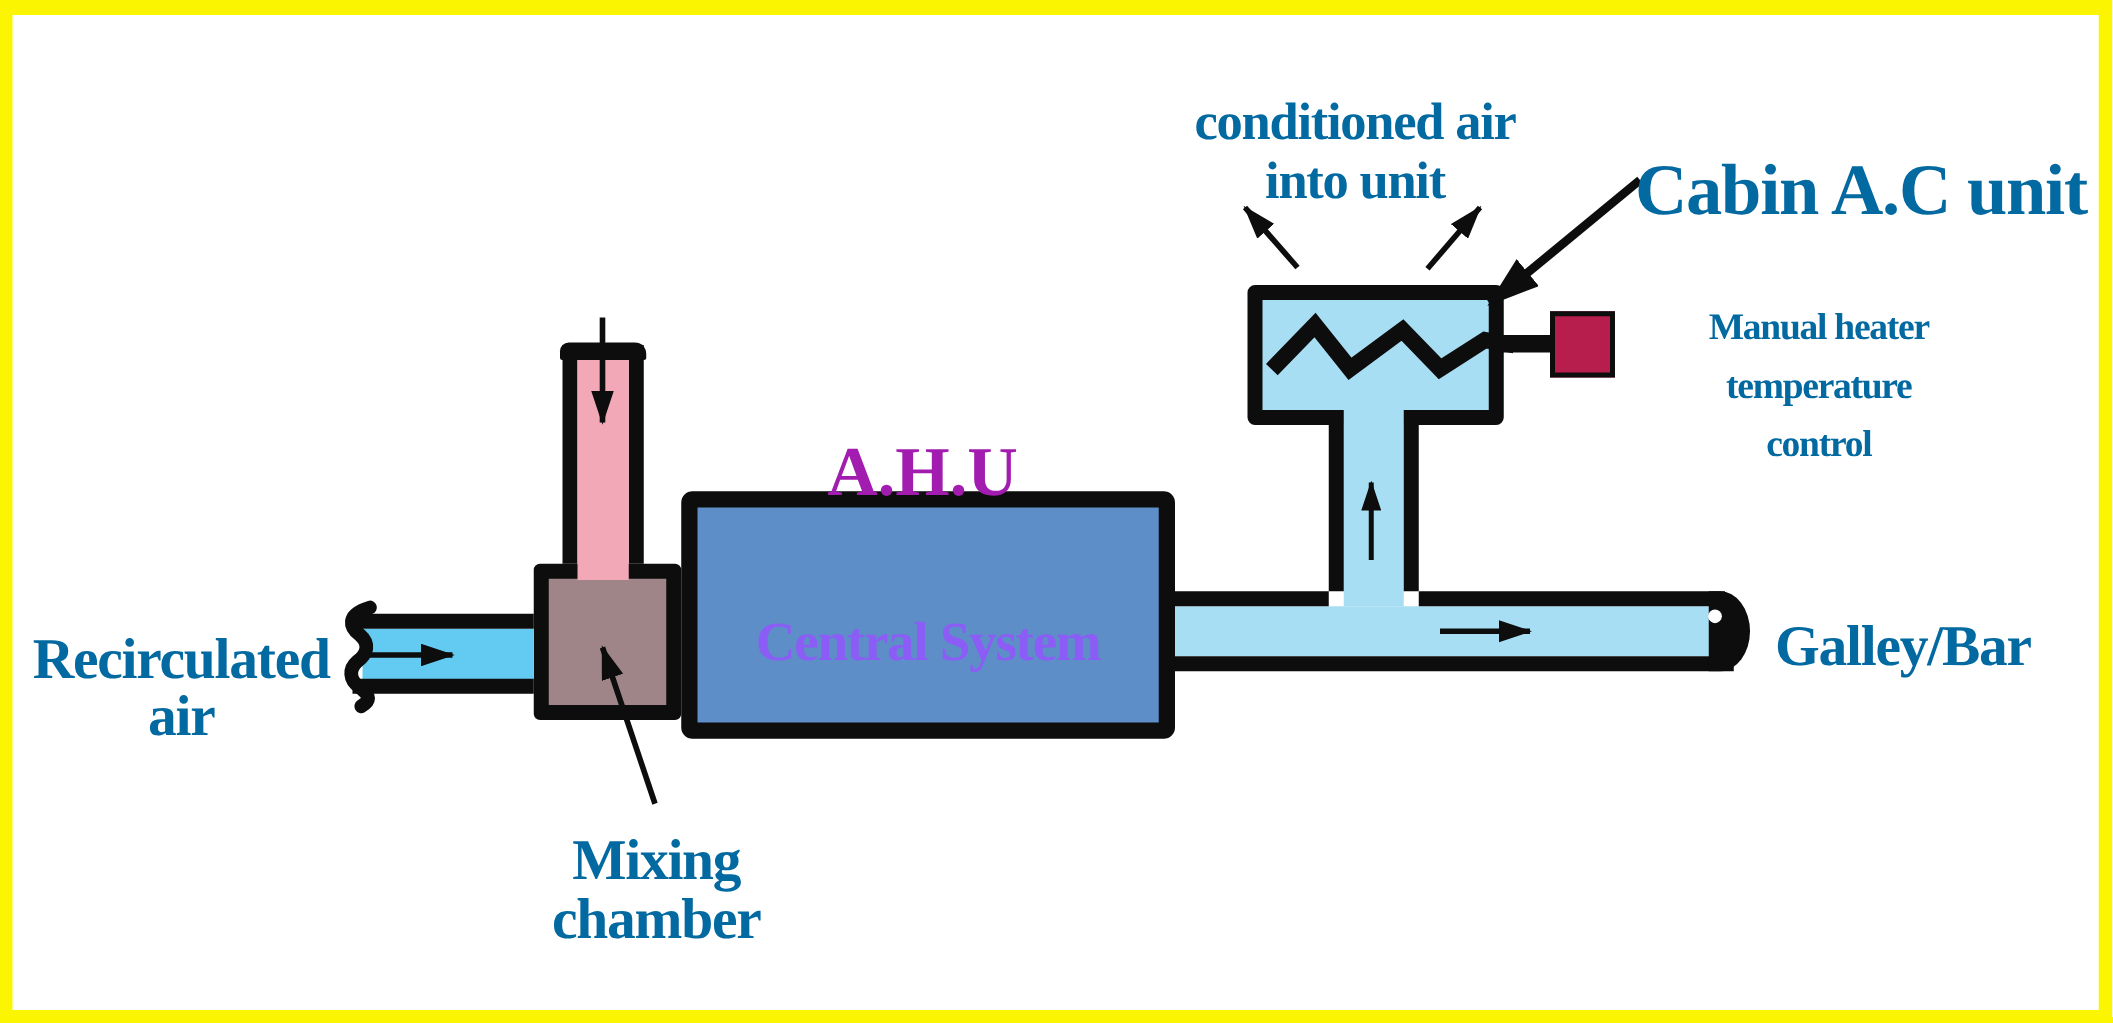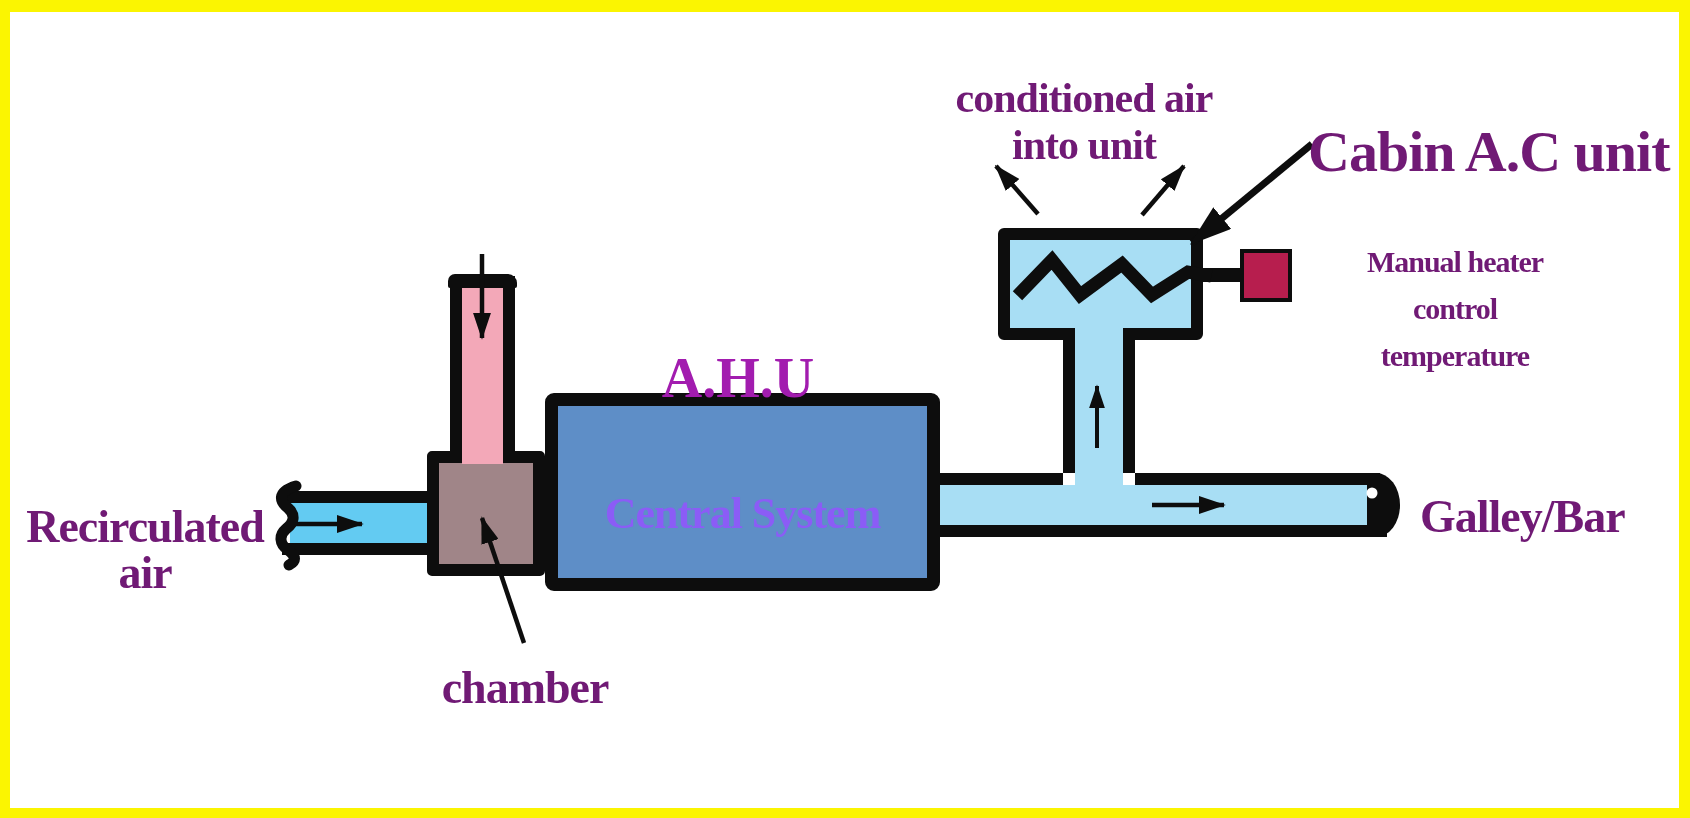--- a/index.html
+++ b/index.html
@@ -8,21 +8,21 @@
     background:#FBF501;overflow:hidden;
     font-family:"Liberation Serif", serif;
   }
   #canvas{
     position:absolute;left:10px;top:12px;right:11px;bottom:10px;
     background:#ffffff;
   }
   .abs{position:absolute;}
   .lbl{
     position:absolute;
-    font-weight:bold;color:#701a75;
+    font-weight:bold;color:#0369a1;
     letter-spacing:-1px;
     text-align:center;white-space:nowrap;
   }
   .lbl div{line-height:inherit;}
   
   #lbl-fresh{left:337px;top:221px;width:300px;font-size:46px;line-height:46px;}
   #lbl-ahu{left:588px;top:350px;width:300px;font-size:56px;line-height:56px;color:#a21caf;letter-spacing:0px;}
   #lbl-central{left:545px;top:491px;width:395px;font-size:44px;line-height:46px;color:#8b5cf6;}
   #lbl-recirc{left:-5px;top:504px;width:300px;font-size:46px;line-height:46px;}
   #lbl-mixing{left:375px;top:664px;width:300px;font-size:46px;line-height:47px;}
@@ -119,30 +119,31 @@
   <div class="lbl" id="lbl-ahu">A.H.U</div>
 
   <div class="lbl" id="lbl-central">Central System</div>
 
   <div class="lbl" id="lbl-recirc">
     <div>Recirculated</div>
     <div>air</div>
   </div>
 
   <div class="lbl" id="lbl-mixing">
+    <div>Mixing</div>
     <div>chamber</div>
   </div>
 
   <div class="lbl" id="lbl-cond">
     <div>conditioned air</div>
     <div>into unit</div>
   </div>
 
   <div class="lbl" id="lbl-cabinac">Cabin A.C unit</div>
 
   <div class="lbl" id="lbl-manual">
     <div>Manual heater</div>
+    <div>temperature</div>
     <div>control</div>
-    <div>temperature</div>
   </div>
 
   <div class="lbl" id="lbl-galley">Galley/Bar</div>
 </div>
 
 </body></html>

